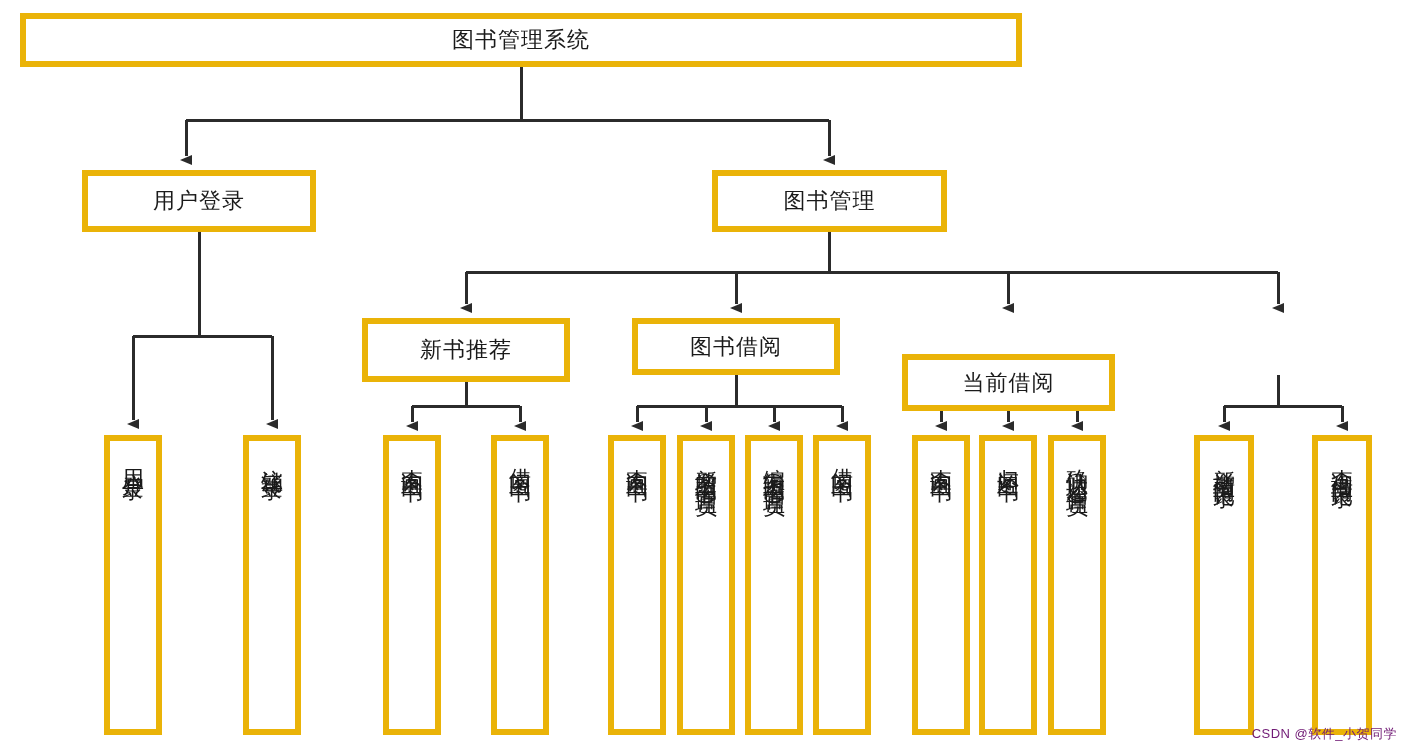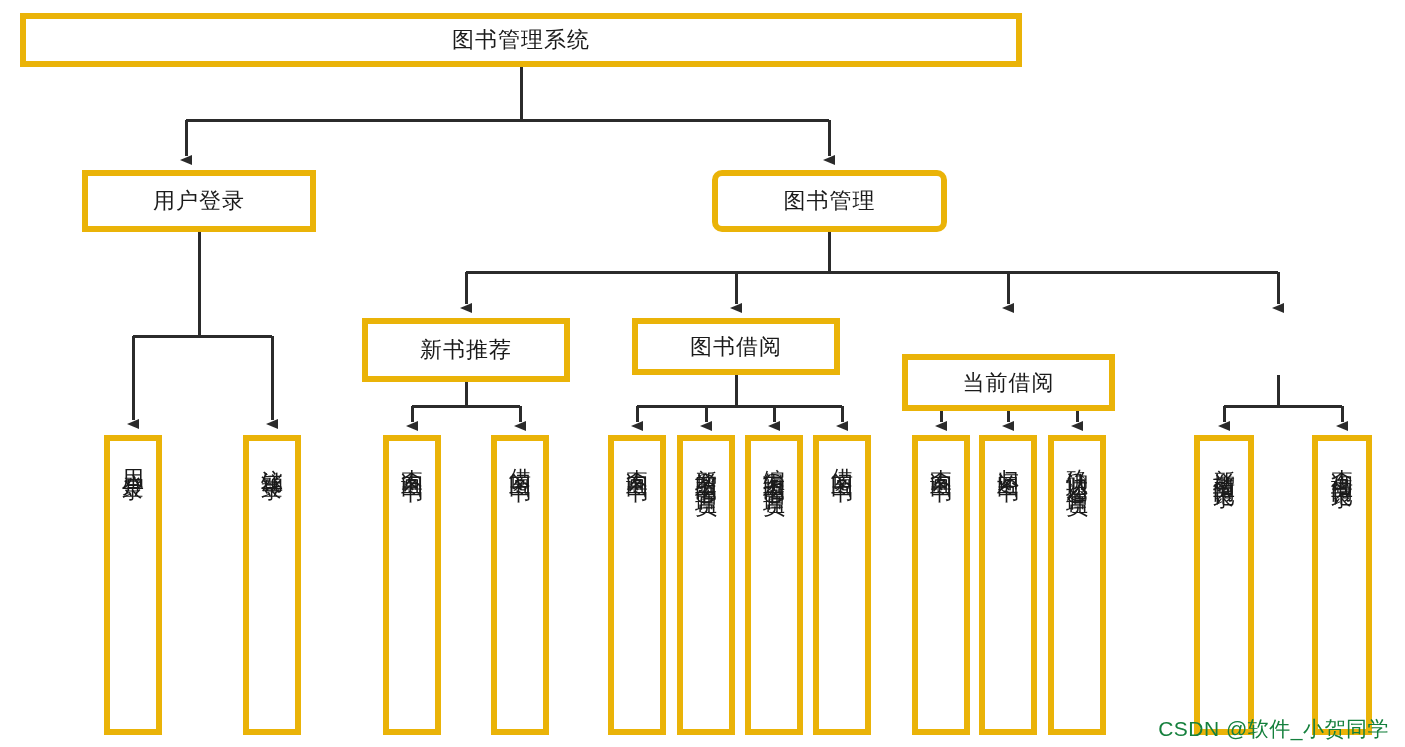--- a/index.html
+++ b/index.html
@@ -50,24 +50,24 @@
   .vtext {
     writing-mode: vertical-rl;
     text-orientation: upright;
     letter-spacing: 4px;
     line-height: 1;
     white-space: nowrap;
     display: block;
   }
   .watermark {
     position: absolute;
-    right: 16px;
+    right: 8px;
     bottom: 4px;
-    font-size: 21px;
-    color: #15803d;
+    font-size: 13px;
+    color: #701a75;
     letter-spacing: 0.5px;
     white-space: nowrap;
     user-select: none;
   }
 </style>
 </head>
 <body>
 
 <div id="canvas">
 
@@ -123,21 +123,21 @@
     </g>
   </svg>
 
   <div class="node horiz" style="left:20px; top:13px; width:1002px; height:54px;">
     <span>图书管理系统</span>
   </div>
 
   <div class="node horiz" style="left:82px; top:170px; width:234px; height:62px;">
     <span>用户登录</span>
   </div>
-  <div class="node horiz" style="left:712px; top:170px; width:235px; height:62px;border-radius:10px;">
+  <div class="node horiz" style="left:712px; top:170px; width:235px; height:62px;">
     <span>图书管理</span>
   </div>
 
   <div class="node horiz" style="left:362px; top:318px; width:208px; height:64px;">
     <span>新书推荐</span>
   </div>
   <div class="node horiz" style="left:632px; top:318px; width:208px; height:57px;justify-content:center;">
     <span>图书借阅</span>
   </div>
   <div class="node horiz" style="left:902px; top:318px; width:213px; height:57px;margin-top:36px;">

